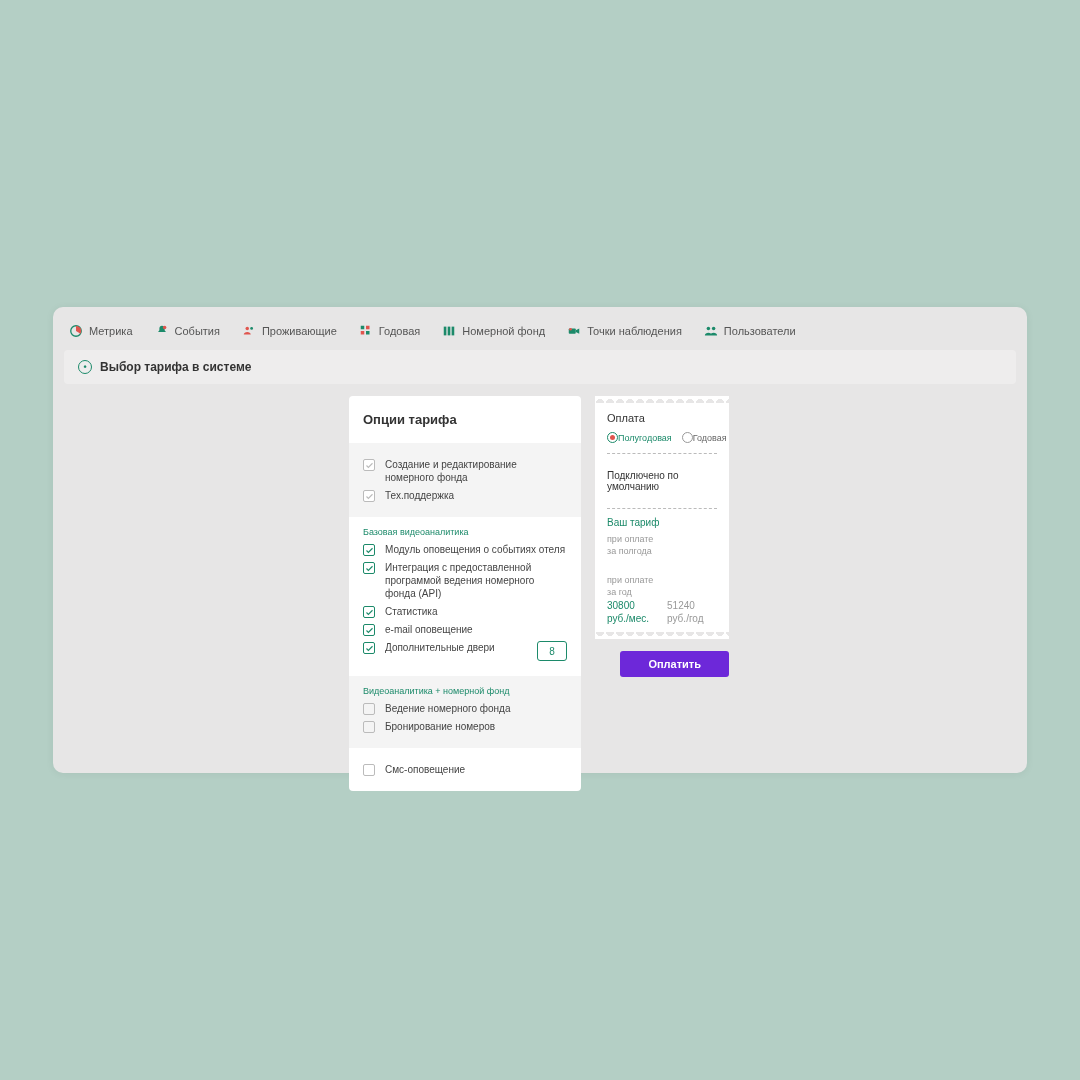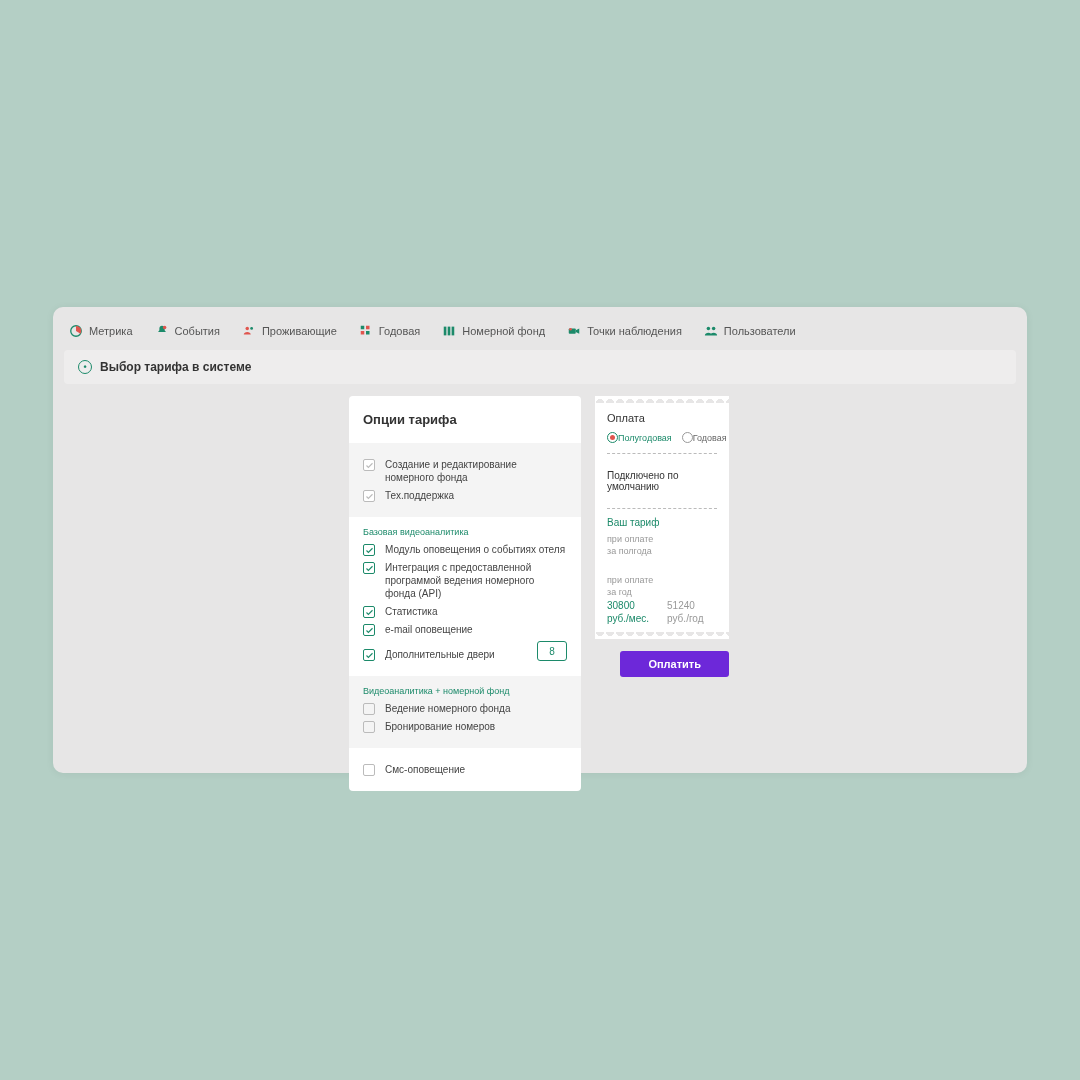--- a/index.html
+++ b/index.html
@@ -84,21 +84,21 @@
     font-size: 9px;
     margin-bottom: 6px;
   }
   .opt-row {
     display: flex;
     align-items: flex-start;
     gap: 10px;
     margin: 5px 0;
     line-height: 1.3;
   }
-  .opt-row.input-row { align-items: flex-end; }
+  .opt-row.input-row { align-items: flex-start; }
   .chk {
     width: 12px;
     height: 12px;
     border: 1px solid #aaa;
     border-radius: 2px;
     flex: 0 0 12px;
     display: flex;
     align-items: center;
     justify-content: center;
     margin-top: 1px;

